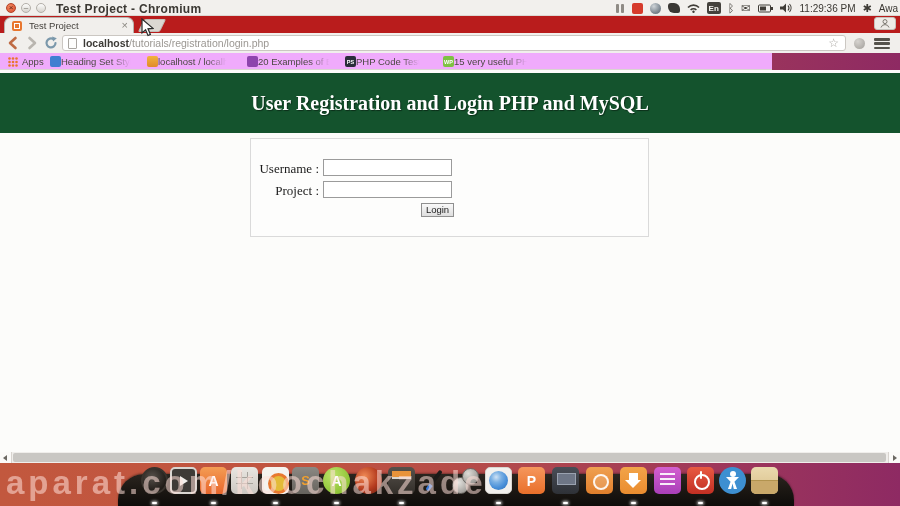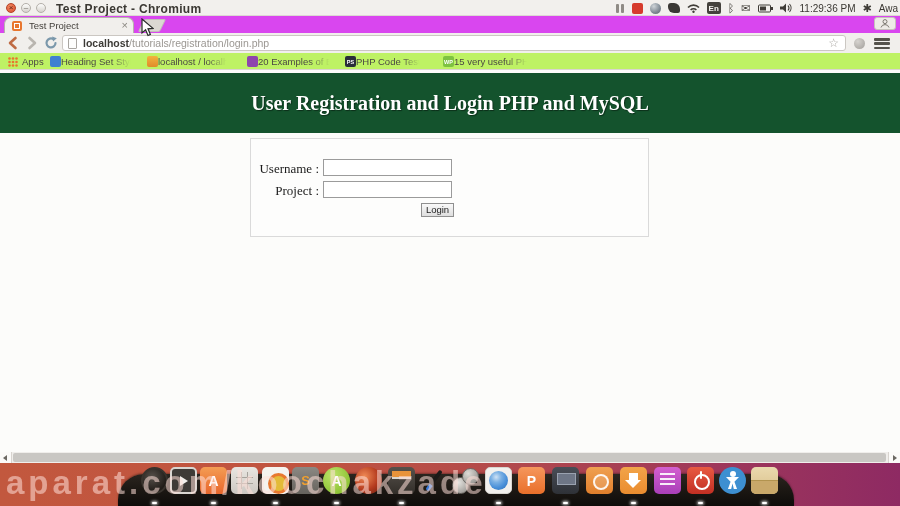--- a/index.html
+++ b/index.html
@@ -25,21 +25,21 @@
   .globe { width:11px; height:11px; border-radius:50%; background:radial-gradient(circle at 35% 30%, #cfd4d8, #7f8a93 60%, #5a636b); }
   .shutterblob { width:12px; height:10px; background:#3a3835; border-radius:3px 6px 2px 6px; }
   .enbox { width:14px; height:12px; background:#44413c; color:#f4f2ef; font-size:8px; font-weight:bold; border-radius:2px; display:flex; align-items:center; justify-content:center; }
   .bt { font-size:11px; line-height:11px; font-family:"DejaVu Sans",sans-serif; }
   .envl { font-size:11px; line-height:11px; font-family:"DejaVu Sans",sans-serif; }
   .clock { font-size:10px; color:#3a3732; white-space:nowrap; }
   .gear { font-size:11px; line-height:11px; font-family:"DejaVu Sans",sans-serif; }
   .uname { font-size:10px; color:#3a3732; }
 
   
-  #tabstrip { position:absolute; left:0; top:16px; width:900px; height:17px; background:#d946ef; z-index:20; }
+  #tabstrip { position:absolute; left:0; top:16px; width:900px; height:17px; background:#b91c1c; z-index:20; }
   #tab-active { position:absolute; left:4px; top:1px; width:130px; height:16px; background:#f1efec; border:1px solid #b7b3ad; border-bottom:none; border-radius:7px 7px 0 0; }
   #tab-favicon { position:absolute; left:7px; top:3px; width:10px; height:10px; background:#fff; border:2px solid #e8762e; border-radius:2px; }
   #tab-favicon i { position:absolute; left:1px; top:1px; width:4px; height:4px; background:#e8762e; }
   #tab-title { position:absolute; left:24px; top:2px; font-size:9.5px; color:#403d38; }
   #tab-close { position:absolute; right:5px; top:1px; font-size:11px; color:#8a8780; cursor:default; }
   #newtab-btn { position:absolute; left:141px; top:3px; width:22px; height:13px; background:#dbd7d2; border:1px solid #c2beb8; transform:skewX(-26deg); border-radius:2px; }
   #profile-btn { position:absolute; right:4px; top:1px; width:22px; height:13px; background:#eeebe7; border:1px solid #c6c2bc; border-radius:3px; display:flex; align-items:center; justify-content:center; }
 
   
   #toolbar { position:absolute; left:0; top:33px; width:900px; height:20px; background:#f1efec; z-index:20; }
@@ -48,21 +48,21 @@
   #doc-icon { margin-left:5px; width:9px; height:11px; border:1px solid #a9a6a1; border-radius:1px; background:#fdfdfc; }
   #url { margin-left:6px; font-size:10.5px; white-space:nowrap; overflow:hidden; }
   #url .host { color:#3c3a36; }
   #url .path { color:#9b9792; }
   #star { margin-left:auto; margin-right:6px; font-size:12px; color:#aaa7a2; font-family:"DejaVu Sans",sans-serif; line-height:12px; }
   #ext-sphere { position:absolute; left:854px; top:5px; width:11px; height:11px; border-radius:50%; background:radial-gradient(circle at 35% 30%, #d6d3cf, #a19e99); }
   #menu-btn { position:absolute; left:874px; top:5px; width:16px; height:11px; display:flex; flex-direction:column; justify-content:space-between; }
   #menu-btn i { height:2.5px; background:#55524b; border-radius:1px; }
 
   
-  #bookbar { position:absolute; left:0; top:53px; width:900px; height:17px; background:#bef264; border-bottom:1px solid #d9d5d0; z-index:20;text-decoration:underline; }
+  #bookbar { position:absolute; left:0; top:53px; width:772px; height:17px; background:#f0abfc; border-bottom:1px solid #d9d5d0; z-index:20;text-decoration:underline; }
   #apps-item { position:absolute; left:8px; top:2px; height:13px; display:flex; align-items:center; gap:4px; }
   #apps-label { font-size:9.5px; color:#4b4843; }
   .bm { position:absolute; top:2px; height:13px; display:flex; align-items:center; gap:0; }
   .bmico { width:11px; height:11px; border-radius:2px; flex:0 0 auto; display:flex; align-items:center; justify-content:center;
            color:#fff; font-size:5.5px; font-weight:bold; letter-spacing:0; }
   .bmtext { font-size:9.5px; color:#4b4843; white-space:nowrap; overflow:hidden;
             -webkit-mask-image:linear-gradient(90deg,#000 70%,transparent 98%);
             mask-image:linear-gradient(90deg,#000 70%,transparent 98%); }
   .ic-blue { background:#3f7fd1; }
   .ic-pma { background:linear-gradient(#f2b33c,#e08a2a); }

